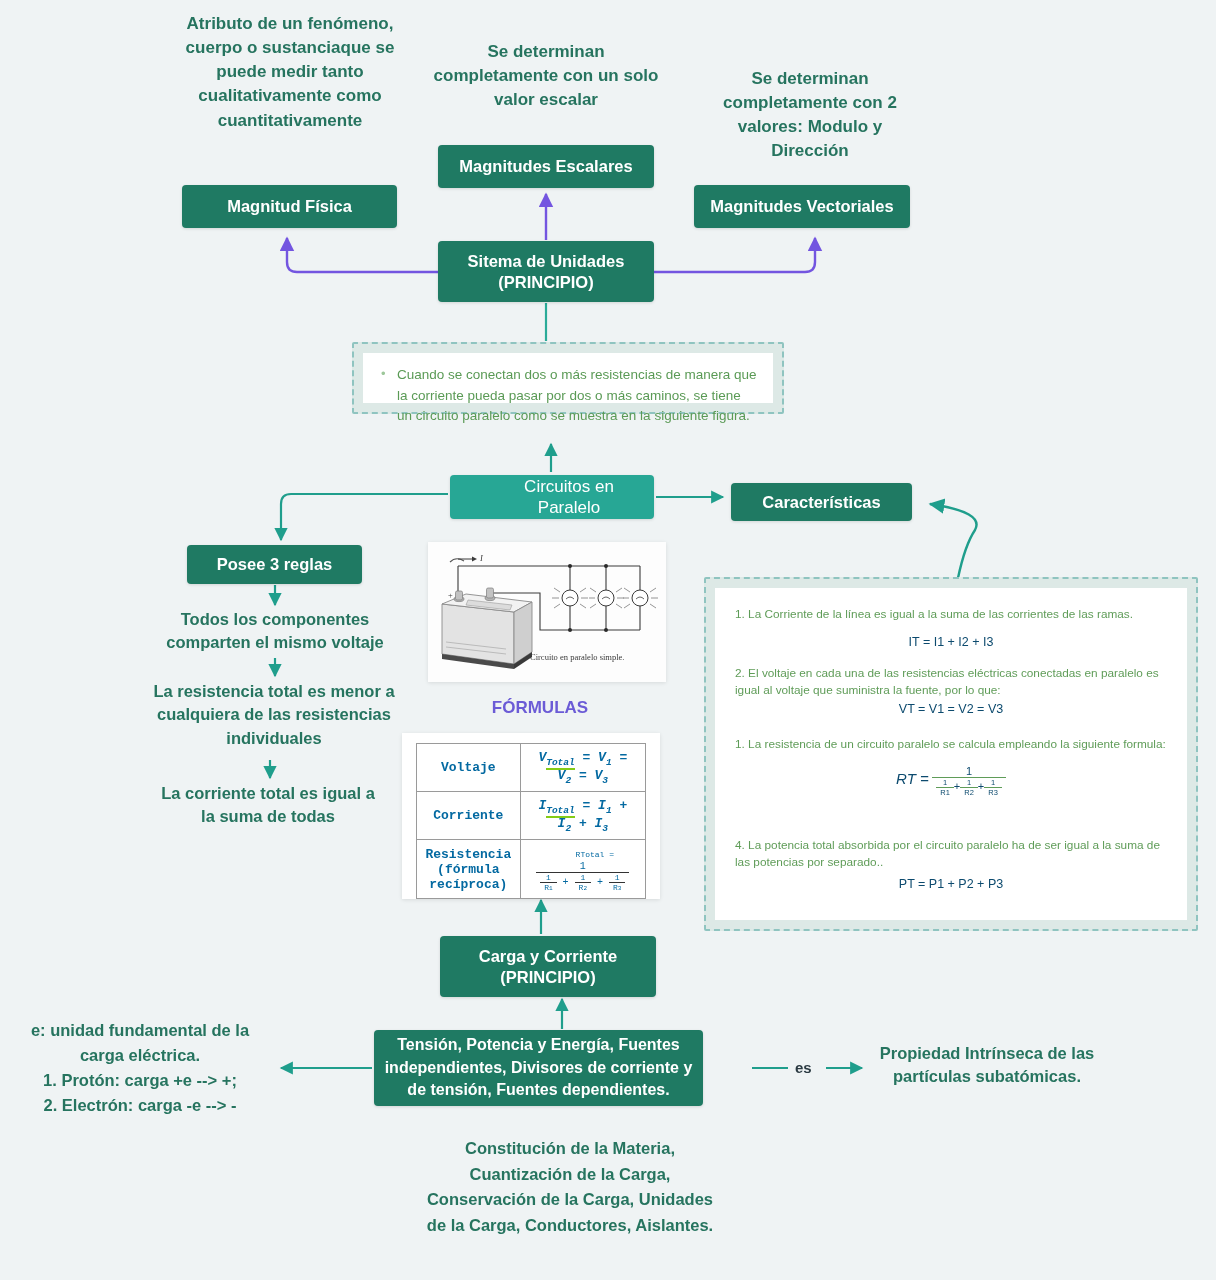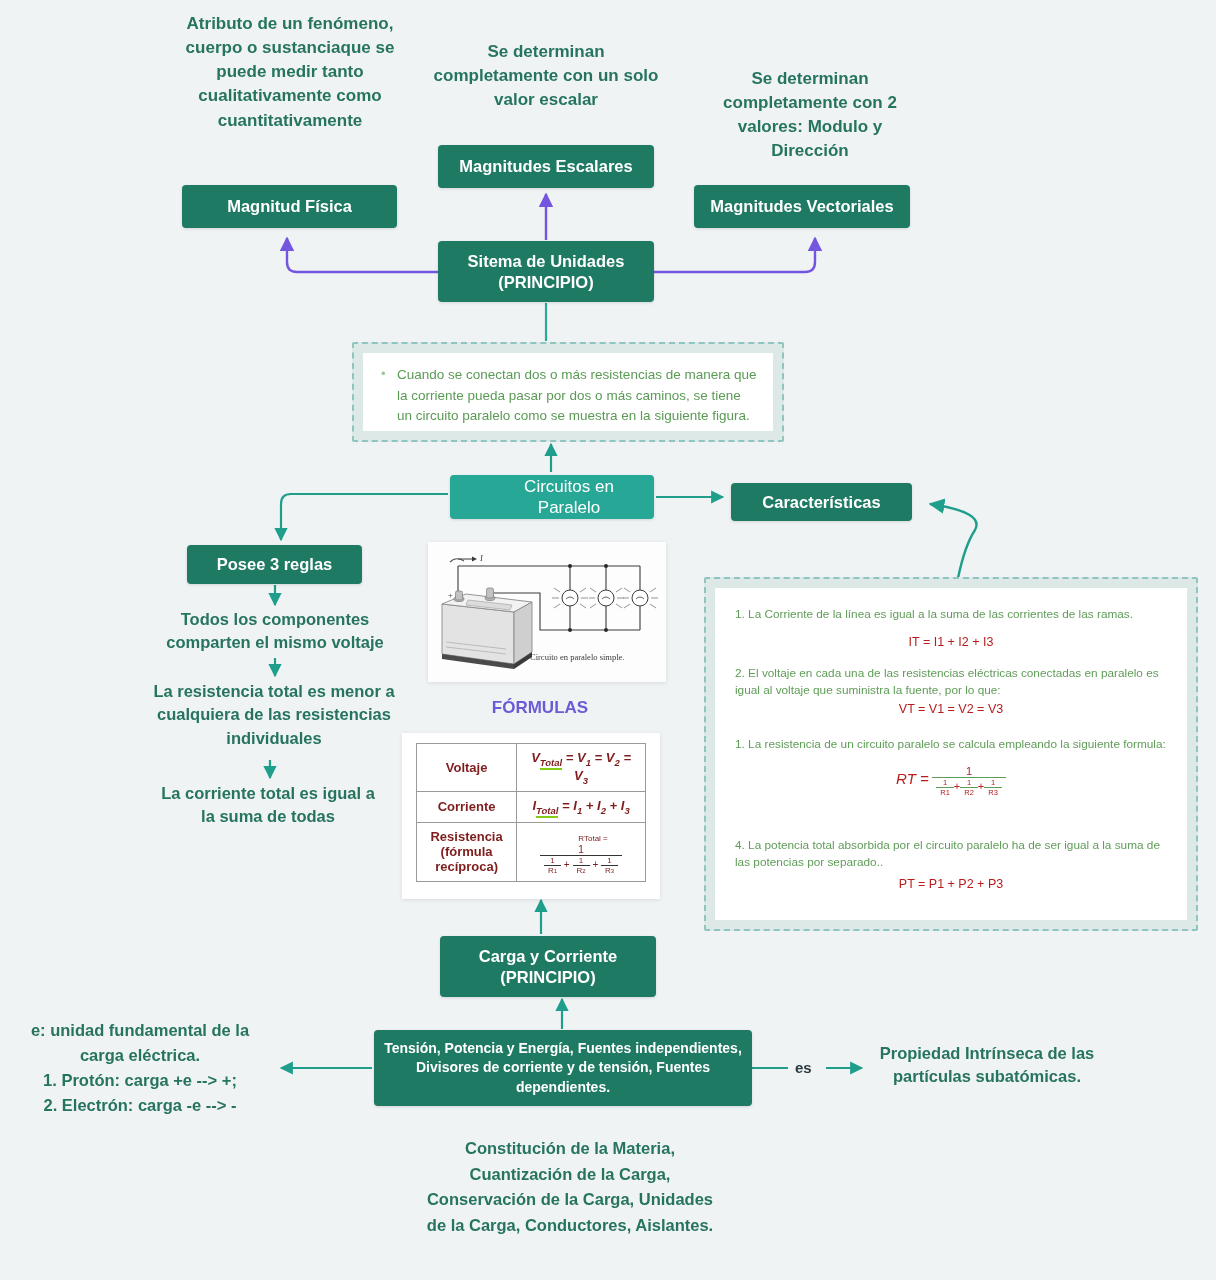--- a/index.html
+++ b/index.html
@@ -82,21 +82,21 @@
     font-size: 13px;
   }
 
   .char-item {
     color: #5f9c58;
     font-size: 11.8px;
     line-height: 1.42;
   }
   .char-formula {
     text-align: center;
-    color: #b91c1c;
+    color: #0c4a6e;
     font-size: 12.5px;
     margin: 12px 0 16px 0;
   }
   .char-formula.tight { margin: 4px 0 20px 0; }
   .gap-lg { height: 24px; }
 
   
   .frac { display: inline-block; vertical-align: middle; text-align: center; }
   .frac > .num { display: block; padding: 0 4px; }
   .frac > .den { display: block; padding: 0 4px; border-top: 1px solid #5f9c58; }
@@ -114,22 +114,22 @@
     position: absolute;
     color: #6b5bd6;
     font-weight: bold;
     font-size: 17px;
     text-align: center;
   }
 
   
   table.ftab {
     border-collapse: collapse;
-    font-family: Liberation Sans, sans-serif;
-    color: #7f1d1d;
+    font-family: Liberation Mono, monospace;
+    color: #0369a1;
   }
   table.ftab td {
     border: 1px solid #9a9a9a;
     padding: 6px 8px;
     font-size: 13px;
     text-align: center;
     vertical-align: middle;
   }
   table.ftab td.lbl { font-weight: bold; width: 104px; }
   table.ftab td.val { width: 152px; font-weight: bold; font-style: italic; }
@@ -201,21 +201,21 @@
 
   <div class="node" style="left:438px; top:145px; width:216px; height:43px; font-size:16.5px;">Magnitudes Escalares</div>
 
   <div class="node" style="left:694px; top:185px; width:216px; height:43px; font-size:16.5px;">Magnitudes Vectoriales</div>
 
   <div class="node" style="left:438px; top:241px; width:216px; height:61px; font-size:16.5px; flex-direction:column;">
     <span>Sitema de Unidades</span>
     <span>(PRINCIPIO)</span>
   </div>
 
-  <div class="dashed-panel" style="left:352px; top:342px; width:432px; height:100px;">
+  <div class="dashed-panel" style="left:352px; top:342px; width:432px; height:72px;">
     <div class="inner">
       <div class="para-note">Cuando se conectan dos o más resistencias de manera que la corriente pueda pasar por dos o más caminos, se tiene un circuito paralelo como se muestra en la siguiente figura.</div>
     </div>
   </div>
 
   <div class="node light" style="left:450px; top:475px; width:204px; height:44px; font-size:17px;">Circuitos en Paralelo</div>
 
   <div class="node" style="left:731px; top:483px; width:181px; height:38px; font-size:16.5px;">Características</div>
 
   <div class="node" style="left:187px; top:545px; width:175px; height:39px; font-size:16.5px;">Posee 3 reglas</div>
@@ -365,21 +365,21 @@
       <div class="char-item">4. La potencia total absorbida por el circuito paralelo ha de ser  igual a la suma de las potencias por separado..</div>
       <div class="char-formula tight" style="margin-top:6px;">PT = P1 + P2 + P3</div>
     </div>
   </div>
 
   <div class="node" style="left:440px; top:936px; width:216px; height:61px; font-size:16.5px; flex-direction:column;">
     <span>Carga y Corriente</span>
     <span>(PRINCIPIO)</span>
   </div>
 
-  <div class="node" style="left:374px; top:1030px; width:378px; height:76px; font-size:14px; line-height:1.4;">Tensión, Potencia y Energía, Fuentes independientes, Divisores de corriente y de tensión, Fuentes dependientes.</div>
+  <div class="node" style="left:374px; top:1030px; width:329px; height:76px; font-size:16px; line-height:1.4;">Tensión, Potencia y Energía, Fuentes independientes, Divisores de corriente y de tensión, Fuentes dependientes.</div>
 
   <div class="label-es" style="left:795px; top:1059px;">es</div>
 
   <div class="freetext" style="left:10px; top:1018px; width:260px; font-size:16.5px; line-height:1.52;">
     <div>e: unidad fundamental de la</div>
     <div>carga eléctrica.</div>
     <div>1. Protón: carga +e --&gt; +;</div>
     <div>2. Electrón: carga -e --&gt; -</div>
   </div>
 

